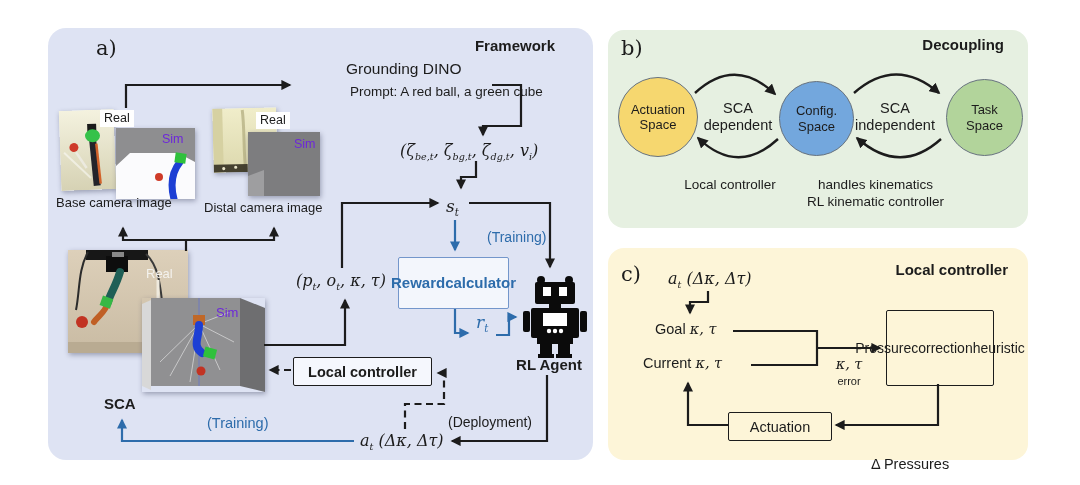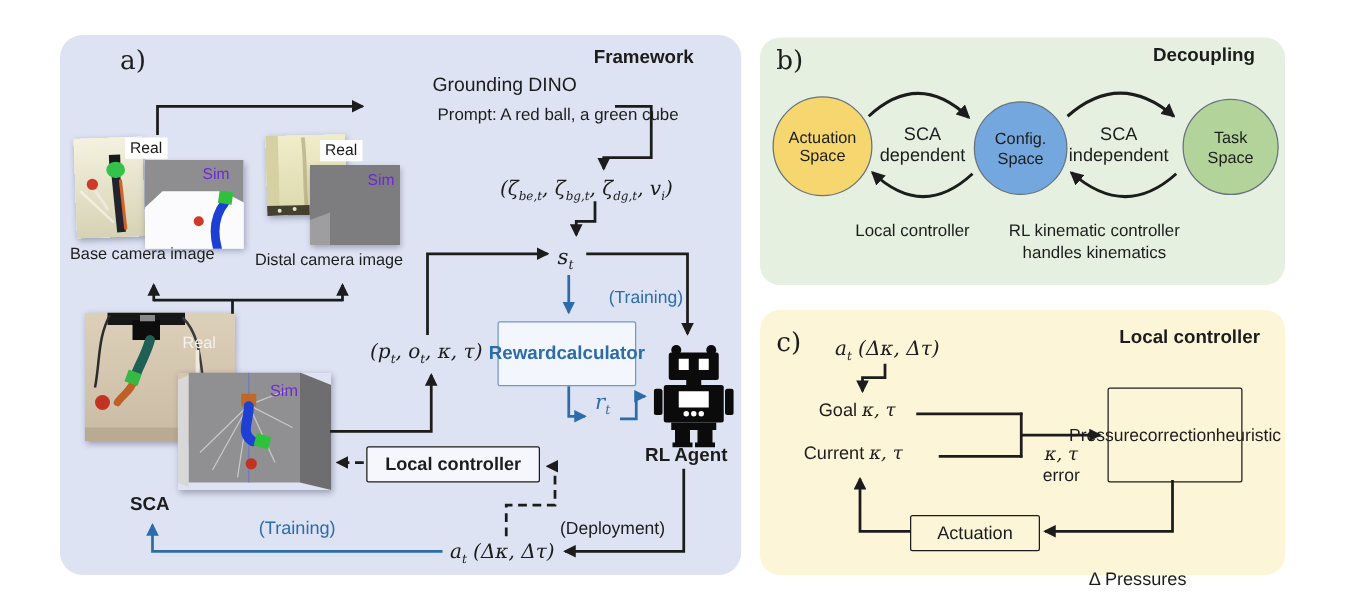--- a/index.html
+++ b/index.html
@@ -271,34 +271,34 @@
 </div>
 <div class="rel z6" style="left:843px;top:100px;width:104px;">
   <div>SCA</div>
   <div>independent</div>
 </div>
 
 <div class="bcap z6" style="left:665px;top:177px;width:130px;">
   <div>Local controller</div>
 </div>
 <div class="bcap z6" style="left:793px;top:177px;width:165px;">
+  <div>handles kinematics</div>
   <div>RL kinematic controller</div>
-  <div>handles kinematics</div>
 </div>
 
 <div class="abs tag z6" style="left:621px;top:262px;">c)</div>
 <div class="abs ptitle z6" style="left:890px;top:261px;width:118px;">Local controller</div>
 
 <div class="abs math z6" style="left:668px;top:269px;"><span>a</span><sub>t</sub><span> (Δκ, Δτ)</span></div>
 <div class="abs math z6" style="left:655px;top:321px;font-size:14.5px;"><span class="rm">Goal </span><span>κ, τ</span></div>
 <div class="abs math z6" style="left:643px;top:355px;font-size:14.5px;"><span class="rm">Current </span><span>κ, τ</span></div>
 
 <div class="abs z6" style="left:825px;top:356px;width:48px;text-align:center;">
   <div class="math" style="font-size:14.5px;"><span>κ, τ</span></div>
-  <div style="font-size:14px;"><span class="math" style="font-size:14px;"><span class="rm">error</span></span></div>
+  <div style="font-size:14px;"><span class="math" style="font-size:11px;"><span class="rm">error</span></span></div>
 </div>
 
 <div class="box z6" style="left:886px;top:310px;width:106px;height:74px;background:transparent;">
   <div style="font-size:14px;line-height:1.35;">Pressure</div>
   <div style="font-size:14px;line-height:1.35;">correction</div>
   <div style="font-size:14px;line-height:1.35;">heuristic</div>
 </div>
 
 <div class="box z6" style="left:728px;top:412px;width:102px;height:27px;background:transparent;">
   <div style="font-size:14.5px;">Actuation</div>

